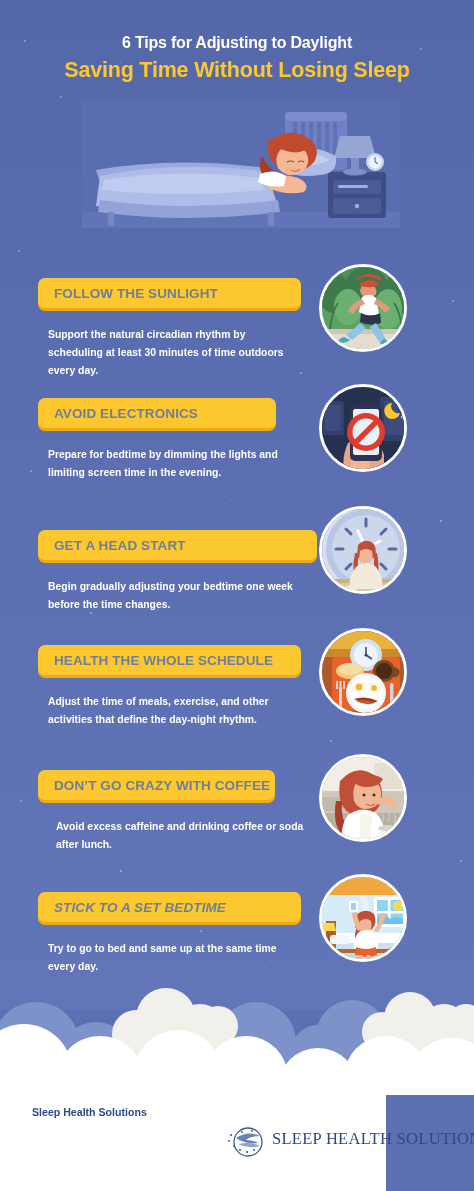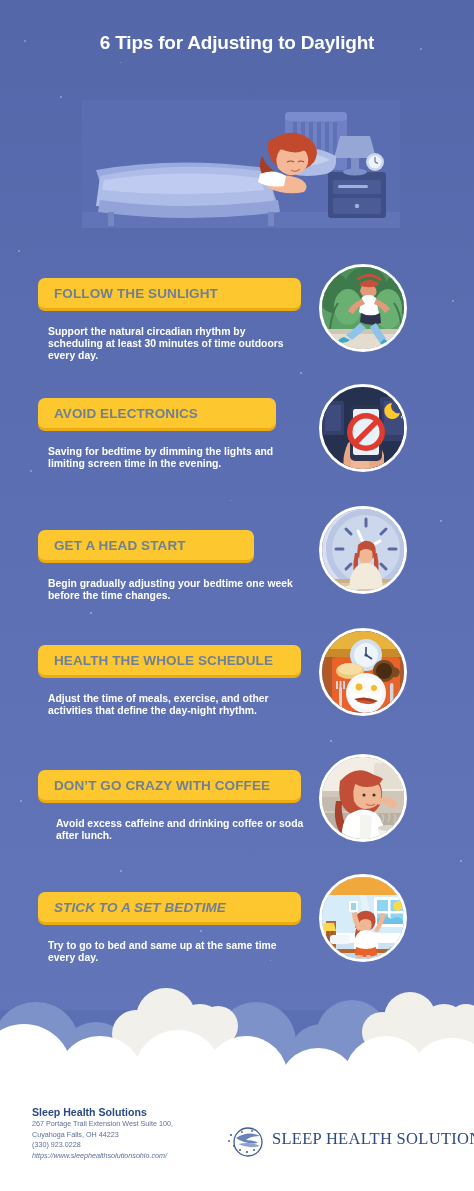--- a/index.html
+++ b/index.html
@@ -15,21 +15,21 @@
   
   .sky {
     position:absolute; left:0; top:0; width:474px; height:1010px;
     background:linear-gradient(180deg,#5467a9 0%,#5a6db0 35%,#6275b8 100%);
   }
   .star { position:absolute; background:#fff; border-radius:50%; opacity:.35; }
 
   
   .title-wrap { position:absolute; left:0; top:30px; width:474px; text-align:center; z-index:6; }
   .title-l1 {
-    color:#ffffff; font-size:19px; font-weight:bold; letter-spacing:-.2px;
+    color:#ffffff; font-size:16px; font-weight:bold; letter-spacing:-.2px;
     line-height:26px;
   }
   .title-l2 {
     color:#fdc82f; font-size:21.5px; font-weight:bold; letter-spacing:-.2px;
     line-height:28px;
   }
 
   
   .hero { position:absolute; left:82px; top:100px; width:318px; height:128px; z-index:5; }
 
@@ -41,34 +41,34 @@
     border-radius:7px;
     box-shadow:0 3px 0 0 #edab12;
     display:flex; align-items:center;
   }
   .bar-label {
     color:#6f7f95; font-weight:bold; font-size:13.5px;
     letter-spacing:.1px; padding-left:16px; white-space:nowrap;text-align:right;
   }
   .tip-body {
     position:absolute; left:48px; width:248px;
-    color:#ffffff; font-size:10.4px; font-weight:bold; line-height:12px;
+    color:#ffffff; font-size:10.4px; font-weight:bold; line-height:18px;
   }
   .circle {
     position:absolute; width:88px; height:88px; border-radius:50%;
     overflow:hidden; border:3px solid #ffffff; z-index:8;
   }
 
   
   .clouds { position:absolute; left:0; top:960px; width:474px; height:135px; z-index:7; }
 
   
   .footer {
-    position:absolute; left:0; top:1082px; width:474px; height:109px;
-    background:#ffffff; z-index:9;
+    position:absolute; left:0; top:1082px; width:386px; height:109px;
+    background:#ffffff; z-index:9;text-align:right;
   }
   .f-name { position:absolute; left:32px; top:24px; color:#2b4a86; font-size:10.6px; font-weight:bold; }
   .f-lines { position:absolute; left:32px; top:37px; color:#5b6f99; font-size:7.2px; line-height:10.6px; }
   .f-url { color:#5b6f99; font-size:7.2px; font-style:italic; text-decoration:none; }
   .logo { position:absolute; left:228px; top:40px; width:226px; height:36px; }
   .logo-text {
     position:absolute; left:44px; top:7px;
     font-family:"Liberation Serif", serif;
     font-size:16.5px; color:#2f4a7e; letter-spacing:.3px; white-space:nowrap;
   }
@@ -95,20 +95,21 @@
     <div class="star" style="left:330px;top:740px;width:1.5px;height:1.5px;"></div>
     <div class="star" style="left:20px;top:800px;width:2px;height:2px;"></div>
     <div class="star" style="left:460px;top:860px;width:1.6px;height:1.6px;"></div>
     <div class="star" style="left:200px;top:930px;width:1.5px;height:1.5px;"></div>
     <div class="star" style="left:270px;top:960px;width:1.4px;height:1.4px;"></div>
     <div class="star" style="left:120px;top:870px;width:1.6px;height:1.6px;"></div>
   </div>
 
   <div class="title-wrap">
     <div class="title-l1">6 Tips for Adjusting to Daylight</div>
+    <div class="title-l2">Saving Time Without Losing Sleep</div>
   </div>
 
   <div class="hero">
     <svg viewBox="0 0 318 128" width="318" height="128">
 
       <rect x="0" y="0" width="318" height="128" fill="#5a6db0"></rect>
       <rect x="0" y="112" width="318" height="16" fill="#6274b8"></rect>
 
       <rect x="203" y="12" width="62" height="58" rx="4" fill="#6f81c4"></rect>
       <rect x="203" y="12" width="62" height="9" rx="4" fill="#7b8cce"></rect>
@@ -201,21 +202,21 @@
         <path d="M40 32 q-10 4 -14 12 l5 3 q5 -8 12 -10 Z" fill="#e3997a"></path>
         <path d="M54 32 q10 4 14 10 l-5 4 q-5 -7 -11 -9 Z" fill="#e3997a"></path>
       </svg>
     </div>
   </div>
 
   <div class="tip" style="top:398px;">
     <div class="bar" style="top:0;width:238px;">
       <span class="bar-label">AVOID ELECTRONICS</span>
     </div>
-    <div class="tip-body" style="top:48px;">Saving for bedtime by dimming the lights and limiting screen time in the evening.</div>
+    <div class="tip-body" style="top:48px;">Prepare for bedtime by dimming the lights and limiting screen time in the evening.</div>
     <div class="circle" style="left:319px;top:-14px;">
       <svg viewBox="0 0 88 88" width="88" height="88">
         <rect width="88" height="88" fill="#26304f"></rect>
         <rect x="0" y="14" width="22" height="34" rx="2" fill="#34406a"></rect>
         <rect x="3" y="18" width="16" height="26" rx="1" fill="#3d4b7d"></rect>
         <rect x="58" y="10" width="30" height="44" rx="2" fill="#34406a"></rect>
         <rect x="62" y="14" width="22" height="34" rx="1" fill="#3d4b7d"></rect>
         <path d="M70 16 a8 8 0 1 0 8 10 a7 7 0 0 1 -8 -10 Z" fill="#fdc82f"></path>
         <circle cx="80" cy="30" r="1.2" fill="#fdc82f"></circle>
         <circle cx="84" cy="20" r="1" fill="#fdc82f"></circle>
@@ -228,21 +229,21 @@
         <rect x="31" y="22" width="26" height="46" rx="3" fill="#e9f1fa"></rect>
 
         <circle cx="44" cy="45" r="19" fill="#e03b2f"></circle>
         <circle cx="44" cy="45" r="13.5" fill="#e9f1fa"></circle>
         <rect x="30" y="42.4" width="28" height="5.4" transform="rotate(-45 44 45)" fill="#e03b2f"></rect>
       </svg>
     </div>
   </div>
 
   <div class="tip" style="top:530px;">
-    <div class="bar" style="top:0;width:216px;">
+    <div class="bar" style="top:0;width:279px;">
       <span class="bar-label">GET A HEAD START</span>
     </div>
     <div class="tip-body" style="top:48px;">Begin gradually adjusting your bedtime one week before the time changes.</div>
     <div class="circle" style="left:319px;top:-24px;">
       <svg viewBox="0 0 88 88" width="88" height="88">
         <rect width="88" height="88" fill="#d9dff2"></rect>
         <circle cx="44" cy="40" r="40" fill="#b9c6e4"></circle>
         <circle cx="44" cy="40" r="34" fill="#ccd7ec"></circle>
         <g stroke="#5a6aa0" stroke-width="3" stroke-linecap="round">
           <path d="M44 10 v7"></path>
@@ -311,21 +312,21 @@
         <path d="M15 50 v8 M18.5 50 v8 M22 50 v8" stroke="#cfd6e2" stroke-width="2"></path>
         <rect x="68" y="52" width="3.4" height="26" rx="1.7" fill="#cfd6e2"></rect>
 
         <path d="M8 78 q10 -4 16 0 l0 10 H8 Z" fill="#e8a784"></path>
         <path d="M64 78 q10 -4 16 0 l0 10 H64 Z" fill="#e8a784"></path>
       </svg>
     </div>
   </div>
 
   <div class="tip" style="top:770px;">
-    <div class="bar" style="top:0;width:263px;">
+    <div class="bar" style="top:0;width:237px;">
       <span class="bar-label">DON’T GO CRAZY WITH COFFEE</span>
     </div>
     <div class="tip-body" style="top:48px;margin-left:8px;">Avoid excess caffeine and drinking coffee or soda after lunch.</div>
     <div class="circle" style="left:319px;top:-16px;">
       <svg viewBox="0 0 88 88" width="88" height="88">
         <rect width="88" height="88" fill="#e8e3d8"></rect>
         <rect y="0" width="88" height="34" fill="#f2eee5"></rect>
         <rect y="34" width="88" height="22" fill="#cfc8ba"></rect>
         <rect y="56" width="88" height="32" fill="#b8b1a2"></rect>
         <rect x="52" y="6" width="34" height="26" rx="2" fill="#e4dfd2"></rect>
@@ -446,26 +447,20 @@
         <circle cx="318" cy="128" r="40"></circle>
           <circle cx="386" cy="118" r="42"></circle>
         <circle cx="452" cy="122" r="44"></circle>
         <rect x="0" y="112" width="474" height="23"></rect>
       </g>
     </svg>
   </div>
 
   <div class="footer">
     <div class="f-name">Sleep Health Solutions</div>
-    <div class="f-lines">
-      <div>267 Portage Trail Extension West Suite 100,</div>
-      <div>Cuyahoga Falls, OH 44223</div>
-      <div>(330) 923.0228</div>
-      <a class="f-url" href="#">https://www.sleephealthsolutionsohio.com/</a>
-    </div>
     <div class="logo">
       <svg viewBox="0 0 40 36" width="40" height="36" style="position:absolute;left:0;top:2px;">
         <circle cx="20" cy="18" r="14" fill="none" stroke="#3f5c94" stroke-width="1.3"></circle>
         <path d="M8 14 q12 -8 24 -2 q-10 0 -14 4 q8 0 12 3 q-12 2 -22 -5 Z" fill="#6b83b8"></path>
         <path d="M10 20 q12 -3 22 2 q-12 3 -22 -2 Z" fill="#8fa4cd"></path>
         <g fill="#3f5c94">
           <circle cx="3" cy="11" r="1.1"></circle>
             <circle cx="6" cy="22" r="1"></circle>
           <circle cx="1" cy="17" r=".9"></circle>
             <circle cx="12" cy="26" r="1"></circle>

